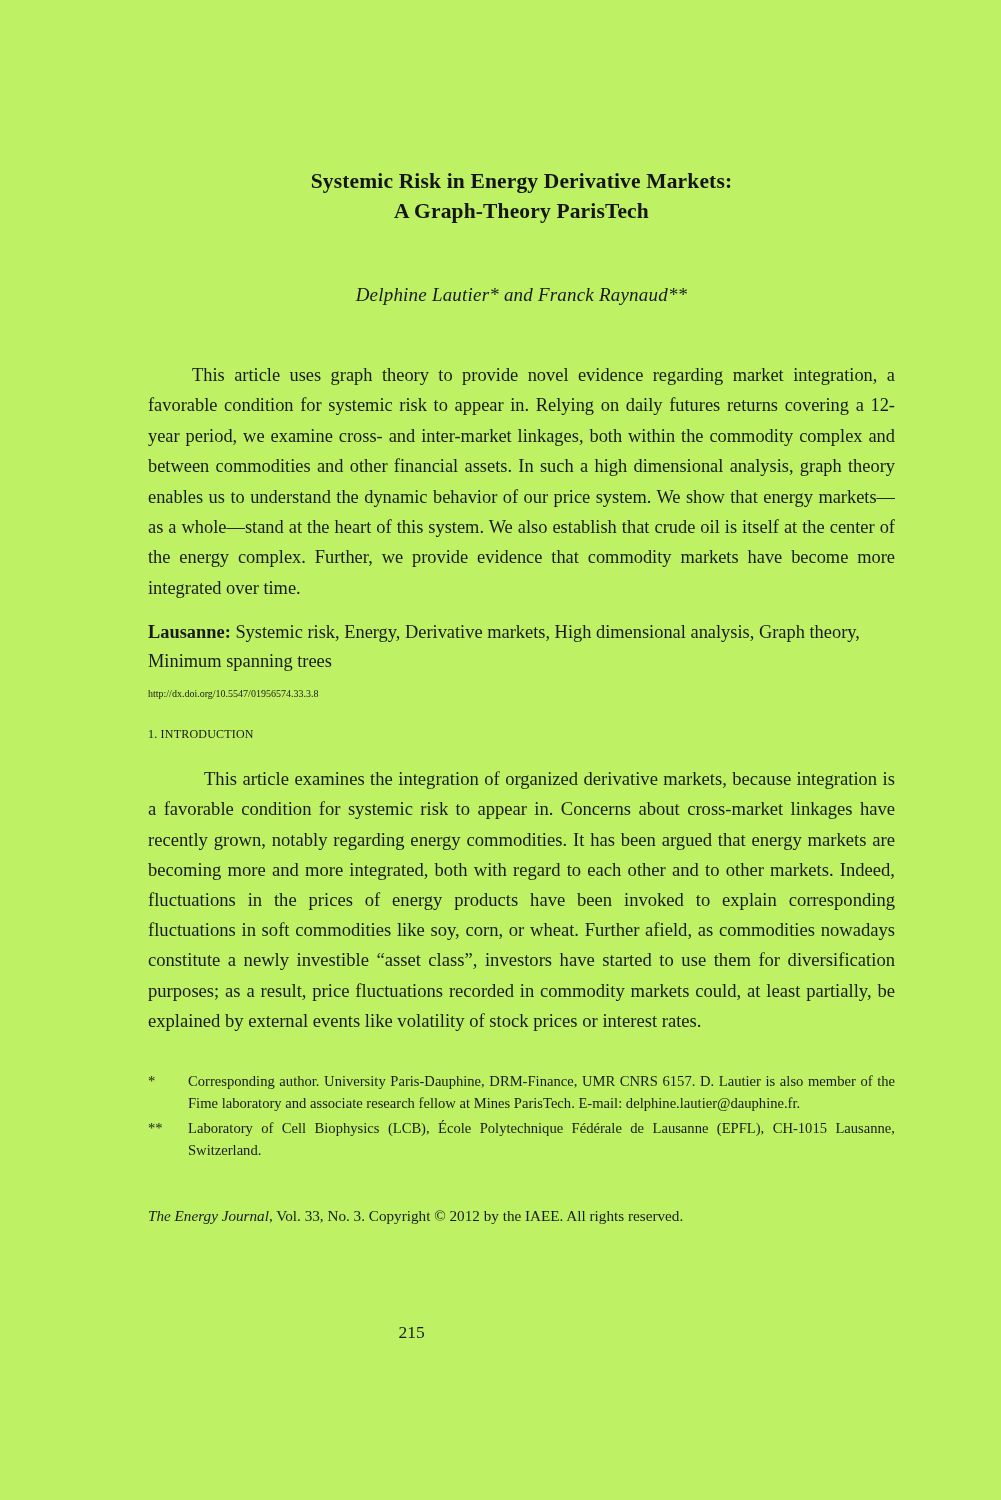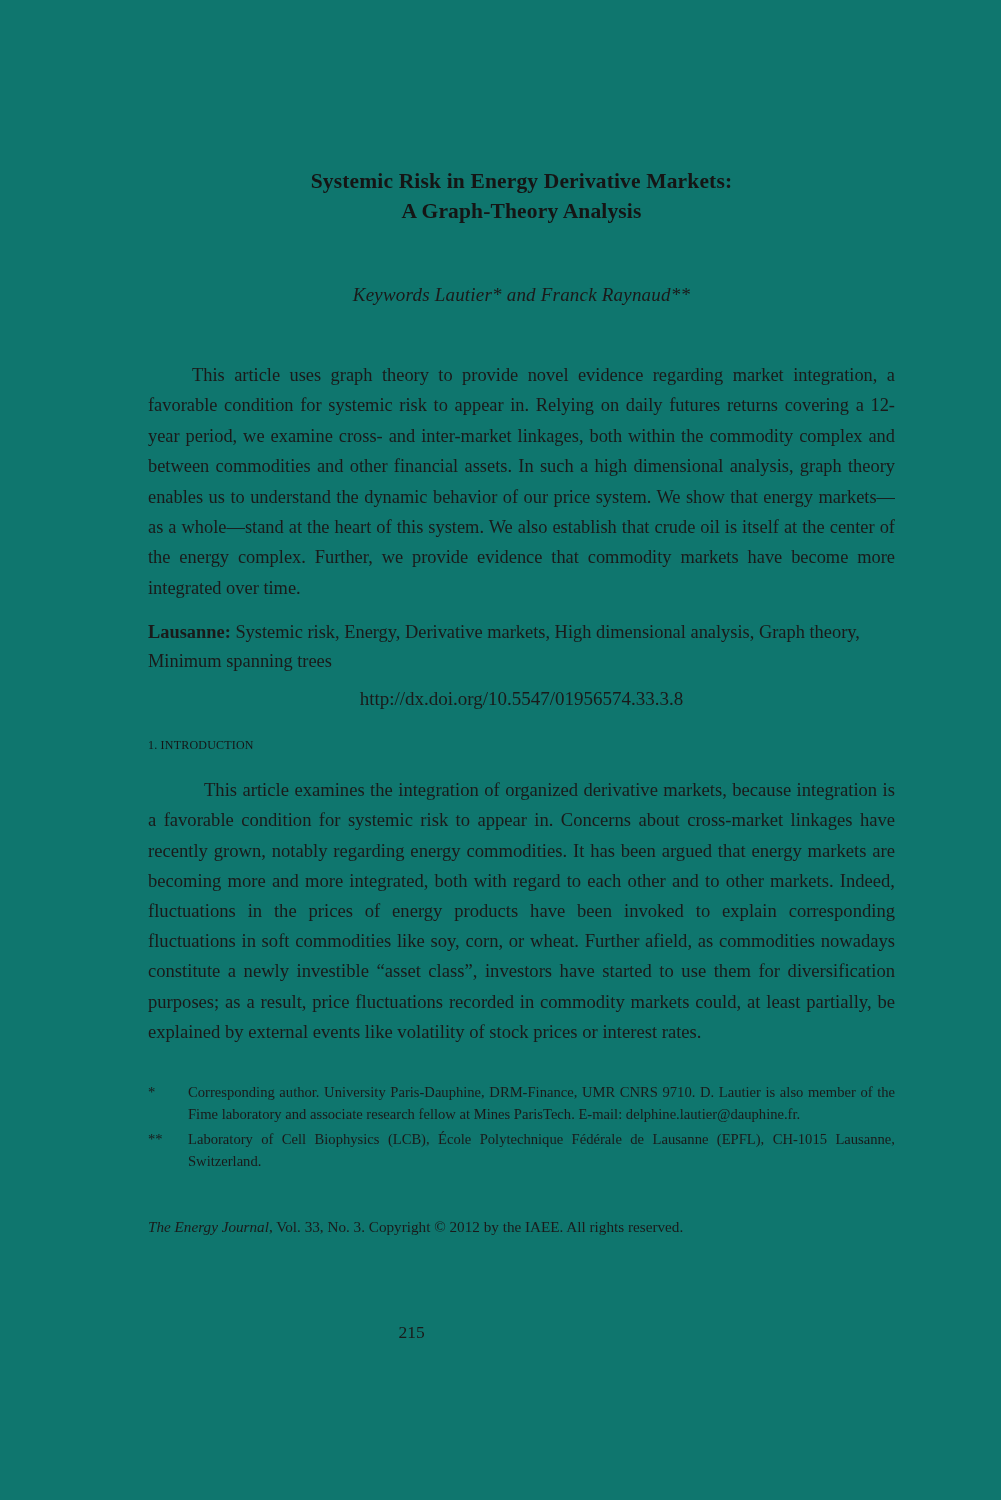--- a/index.html
+++ b/index.html
@@ -14,21 +14,21 @@
     color: #1a1a1a;
     position: relative;
     overflow: hidden;
   }
   .page {
     position: absolute;
     left: 0;
     top: 0;
     width: 1001px;
     height: 1500px;
-    background: #0f766e;
+    background: #bef264;
   }
   .content {
     position: absolute;
     left: 148px;
     top: 0;
     width: 747px;
   }
 
   
   .title-block {
@@ -72,22 +72,22 @@
     text-align: left;
     color: #1a1a1a;
   }
   .keywords .kw-label {
     font-weight: bold;
   }
 
   
   .doi {
     margin-top: 12px;
-    text-align: center;
-    font-size: 19px;
+    text-align: left;
+    font-size: 10px;
     color: #1a1a1a;
   }
 
   
   .section-heading {
     margin-top: 28px;
     font-size: 12px;
     font-weight: normal;
     letter-spacing: 0.2px;
     color: #151515;
@@ -147,41 +147,41 @@
   }
 </style>
 </head>
 <body>
 
 <div class="page">
   <div class="content">
 
     <div class="title-block">
       <div class="title-line">Systemic Risk in Energy Derivative Markets:</div>
-      <div class="title-line">A Graph-Theory Analysis</div>
+      <div class="title-line">A Graph-Theory ParisTech</div>
     </div>
 
-    <div class="authors">Keywords Lautier* and Franck Raynaud**</div>
+    <div class="authors">Delphine Lautier* and Franck Raynaud**</div>
 
     <div class="abstract">This article uses graph theory to provide novel evidence regarding market integration, a favorable condition for systemic risk to appear in. Relying on daily futures returns covering a 12-year period, we examine cross- and inter-market linkages, both within the commodity complex and between commodities and other financial assets. In such a high dimensional analysis, graph theory enables us to understand the dynamic behavior of our price system. We show that energy markets—as a whole—stand at the heart of this system. We also establish that crude oil is itself at the center of the energy complex. Further, we provide evidence that commodity markets have become more integrated over time.</div>
 
     <div class="keywords">
       <span class="kw-label">Lausanne:</span><span> Systemic risk, Energy, Derivative markets, High dimensional analysis, Graph theory, Minimum spanning trees</span>
     </div>
 
     <div class="doi">http://dx.doi.org/10.5547/01956574.33.3.8</div>
 
     <div class="section-heading">1. INTRODUCTION</div>
 
     <div class="body-para">This article examines the integration of organized derivative markets, because integration is a favorable condition for systemic risk to appear in. Concerns about cross-market linkages have recently grown, notably regarding energy commodities. It has been argued that energy markets are becoming more and more integrated, both with regard to each other and to other markets. Indeed, fluctuations in the prices of energy products have been invoked to explain corresponding fluctuations in soft commodities like soy, corn, or wheat. Further afield, as commodities nowadays constitute a newly investible “asset class”, investors have started to use them for diversification purposes; as a result, price fluctuations recorded in commodity markets could, at least partially, be explained by external events like volatility of stock prices or interest rates.</div>
 
     <div class="footnotes">
       <div class="footnote">
         <span class="marker">*</span>
-        <span>Corresponding author. University Paris-Dauphine, DRM-Finance, UMR CNRS 9710. D. Lautier is also member of the Fime laboratory and associate research fellow at Mines ParisTech. E-mail: delphine.lautier@dauphine.fr.</span>
+        <span>Corresponding author. University Paris-Dauphine, DRM-Finance, UMR CNRS 6157. D. Lautier is also member of the Fime laboratory and associate research fellow at Mines ParisTech. E-mail: delphine.lautier@dauphine.fr.</span>
       </div>
       <div class="footnote">
         <span class="marker">**</span>
         <span>Laboratory of Cell Biophysics (LCB), École Polytechnique Fédérale de Lausanne (EPFL), CH-1015 Lausanne, Switzerland.</span>
       </div>
 
       <div class="journal-line">
         <span class="jl-italic">The Energy Journal</span><span>, Vol. 33, No. 3. Copyright © 2012 by the IAEE. All rights reserved.</span>
       </div>
     </div>

